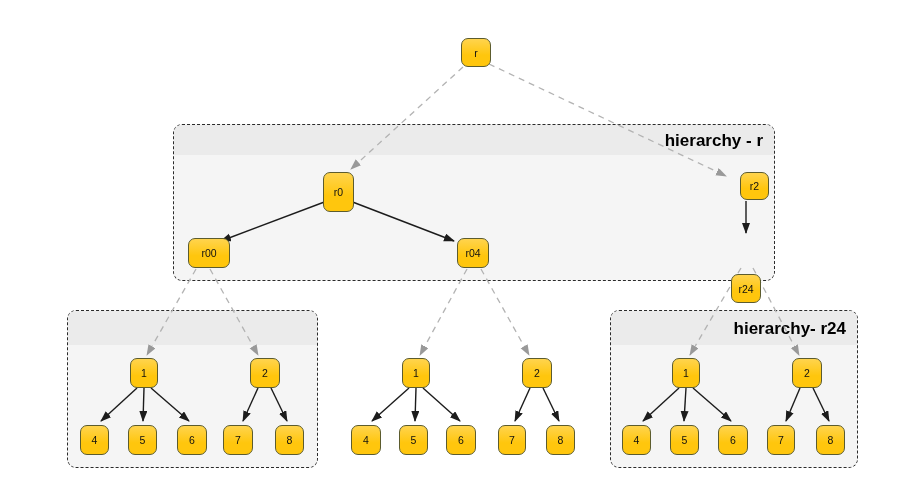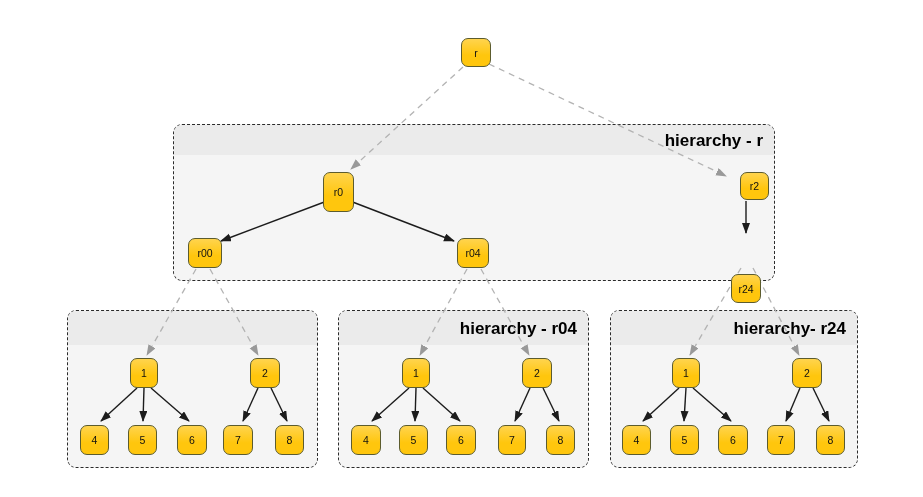--- a/index.html
+++ b/index.html
@@ -60,24 +60,20 @@
 
   <div class="container c-main" style="left:173px; top:124px; width:602px; height:157px;">
     <div class="band"></div>
     <div class="title">hierarchy - r</div>
   </div>
 
   <div class="container c-sub" style="left:67px; top:310px; width:251px; height:158px;">
     <div class="band"></div>
   </div>
 
-  <div class="container c-sub" style="left:338px; top:310px; width:251px; height:158px;">
-    <div class="band"></div>
-    <div class="title">hierarchy - r04</div>
-  </div>
 
   <div class="container c-sub" style="left:610px; top:310px; width:248px; height:158px;">
     <div class="band"></div>
     <div class="title">hierarchy- r24</div>
   </div>
 
   <svg class="edges" width="923" height="497" viewBox="0 0 923 497">
     <defs>
       <marker id="ab" markerUnits="userSpaceOnUse" markerWidth="12" markerHeight="10" refX="10" refY="4" orient="auto">
           <path d="M0,0 L11,4 L0,8 Z"></path>
@@ -115,21 +111,21 @@
     <line class="solid" x1="679" y1="388" x2="643" y2="421" marker-end="url(#ab)"></line>
     <line class="solid" x1="686" y1="388" x2="684" y2="421" marker-end="url(#ab)"></line>
     <line class="solid" x1="693" y1="388" x2="731" y2="421" marker-end="url(#ab)"></line>
     <line class="solid" x1="800" y1="388" x2="786" y2="421" marker-end="url(#ab)"></line>
     <line class="solid" x1="813" y1="388" x2="829" y2="421" marker-end="url(#ab)"></line>
   </svg>
 
   <div class="node" style="left:461px; top:38px;  width:30px; height:29px;">r</div>
   <div class="node" style="left:323px; top:172px; width:31px; height:40px;">r0</div>
   <div class="node" style="left:732px; top:172px; width:29px; height:28px;margin-left:8px;">r2</div>
-  <div class="node" style="left:188px; top:238px; width:34px; height:30px;">r00</div>
+  <div class="node" style="left:188px; top:238px; width:42px; height:30px;">r00</div>
   <div class="node" style="left:457px; top:238px; width:32px; height:30px;">r04</div>
   <div class="node" style="left:731px; top:238px; width:30px; height:29px;margin-top:36px;">r24</div>
 
   <div class="node" style="left:130px; top:358px; width:28px; height:30px;">1</div>
   <div class="node" style="left:250px; top:358px; width:30px; height:30px;">2</div>
   <div class="node" style="left:80px;  top:425px; width:29px; height:30px;">4</div>
   <div class="node" style="left:128px; top:425px; width:29px; height:30px;">5</div>
   <div class="node" style="left:177px; top:425px; width:30px; height:30px;">6</div>
   <div class="node" style="left:223px; top:425px; width:30px; height:30px;">7</div>
   <div class="node" style="left:275px; top:425px; width:29px; height:30px;">8</div>

